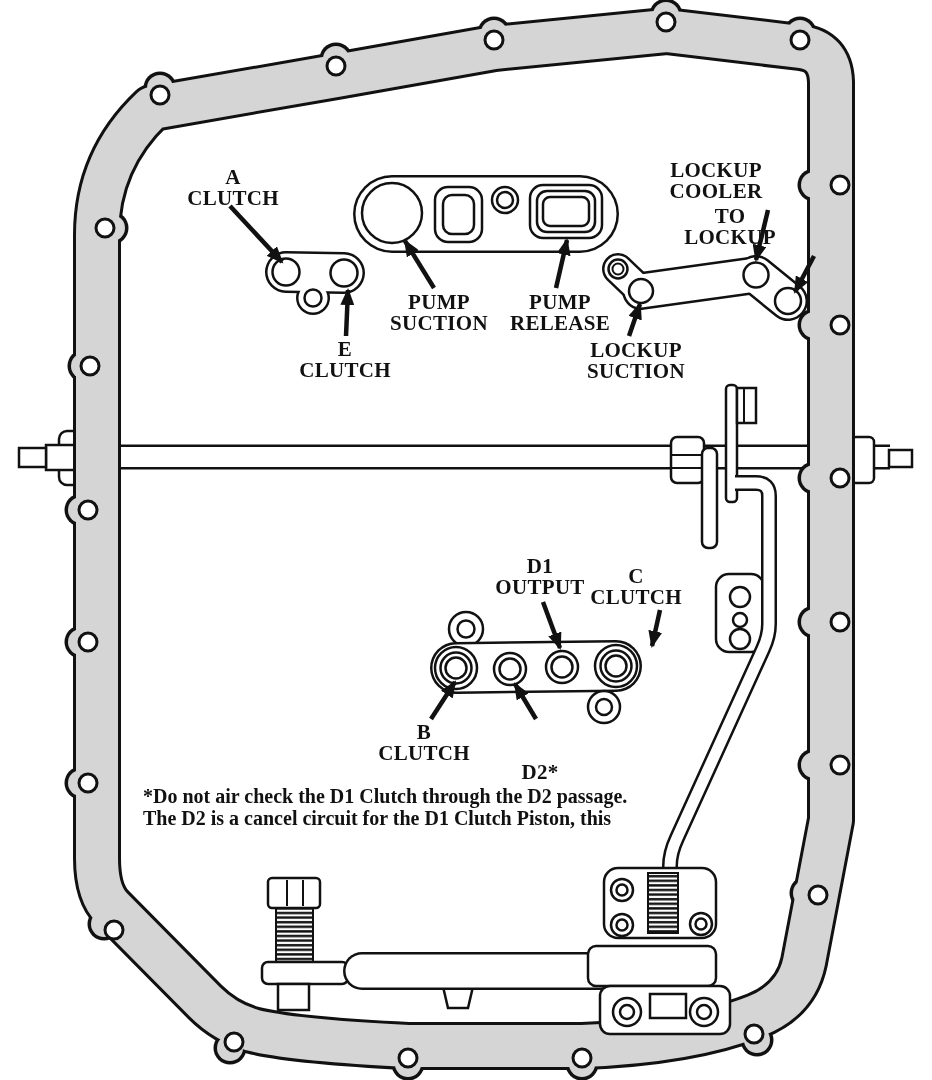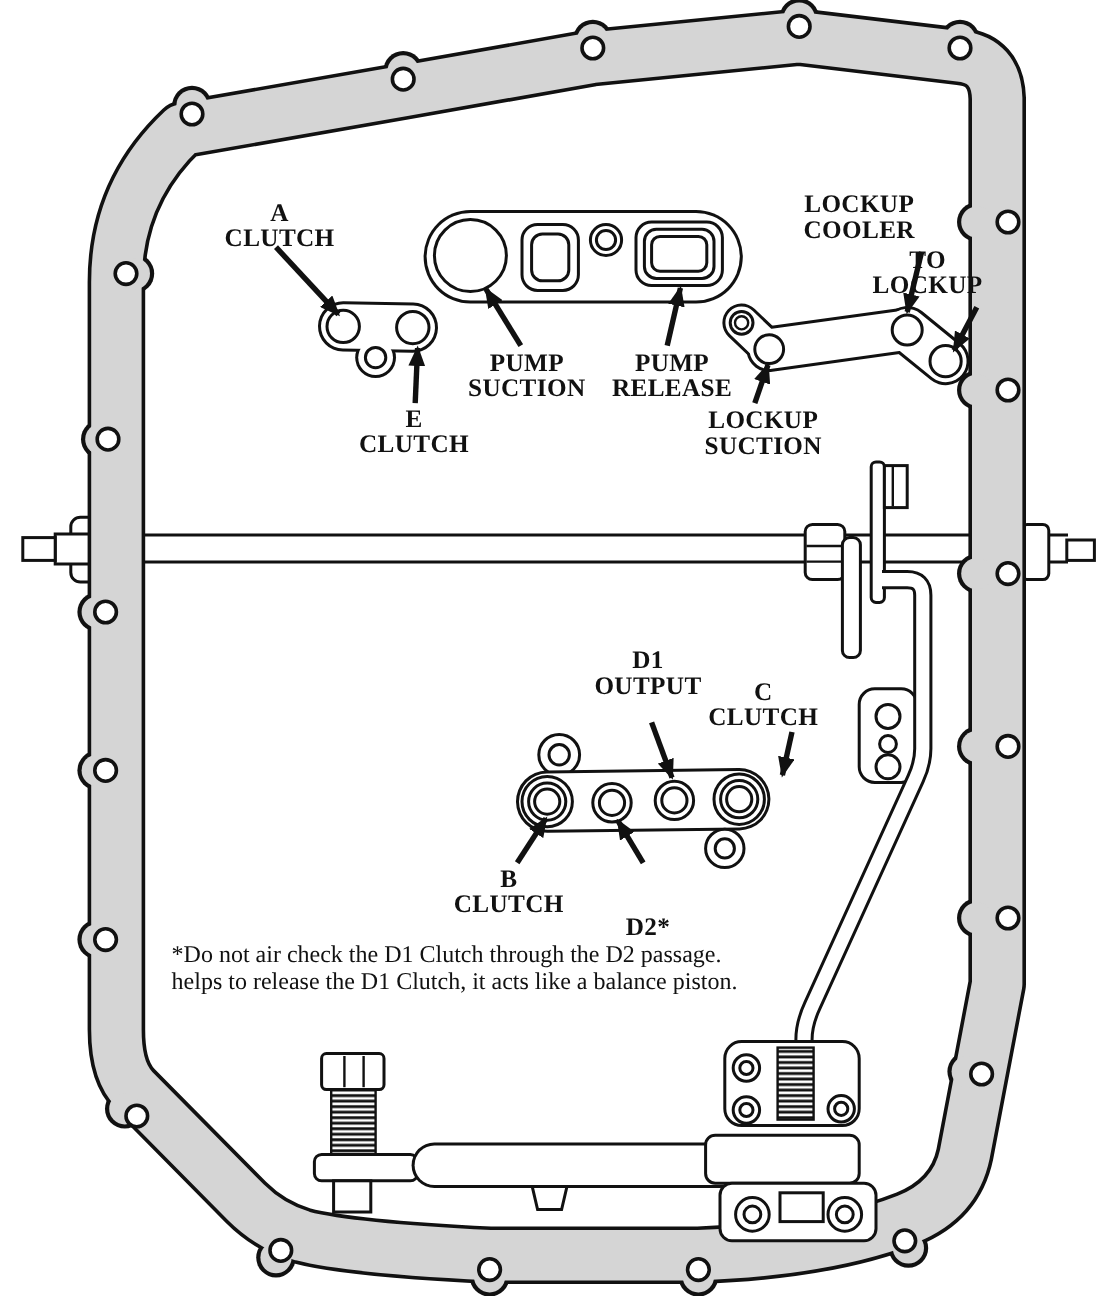--- a/index.html
+++ b/index.html
@@ -2,21 +2,21 @@
 <html><head>
 <meta charset="utf-8">
 <style>
   html,body{margin:0;padding:0;background:#fff;}
   #stage{position:relative;width:932px;height:1080px;background:#fff;overflow:hidden;
          font-family:"Liberation Serif","DejaVu Serif",serif;}
   #art{position:absolute;left:0;top:0;}
   .callout{position:absolute;transform:translateX(-50%);text-align:center;
            font-weight:bold;font-size:21px;line-height:21px;color:#111;
            letter-spacing:.3px;white-space:nowrap;pointer-events:none;}
-  .footnote{position:absolute;font-weight:normal;font-size:20px;line-height:21.5px;
+  .footnote{position:absolute;font-weight:bold;font-size:20px;line-height:21.5px;
             color:#111;white-space:nowrap;pointer-events:none;}
 </style>
 </head>
 <body>
 
 <div id="stage">
 
 <svg id="art" width="932" height="1080" viewBox="0 0 932 1080">
   <defs>
     <marker id="ah" markerUnits="userSpaceOnUse" markerWidth="18" markerHeight="14" refX="15" refY="7" orient="auto">
@@ -264,42 +264,42 @@
   <div>SUCTION</div>
 </div>
 <div class="callout" style="left:560px;top:292px">
   <div>PUMP</div>
   <div>RELEASE</div>
 </div>
 <div class="callout" style="left:716px;top:160px">
   <div>LOCKUP</div>
   <div>COOLER</div>
 </div>
-<div class="callout" style="left:773px;top:206px">
+<div class="callout" style="left:730px;top:206px">
   <div>TO</div>
   <div>LOCKUP</div>
 </div>
 <div class="callout" style="left:636px;top:340px">
   <div>LOCKUP</div>
   <div>SUCTION</div>
 </div>
-<div class="callout" style="left:540px;top:540px">
+<div class="callout" style="left:540px;top:556px">
   <div>D1</div>
   <div>OUTPUT</div>
 </div>
 <div class="callout" style="left:636px;top:566px">
   <div>C</div>
   <div>CLUTCH</div>
 </div>
 <div class="callout" style="left:424px;top:722px">
   <div>B</div>
   <div>CLUTCH</div>
 </div>
 <div class="callout" style="left:540px;top:762px">
   <div>D2*</div>
 </div>
 
 <div class="footnote" style="left:143px;top:786px">
   <div>*Do not air check the D1 Clutch through the D2 passage.</div>
-  <div>helps to release the D1 Clutch, it acts like a balance piston.</div>
+  <div>The D2 is a cancel circuit for the D1 Clutch Piston, this</div>
 </div>
 
 </div>
 
 </body></html>

